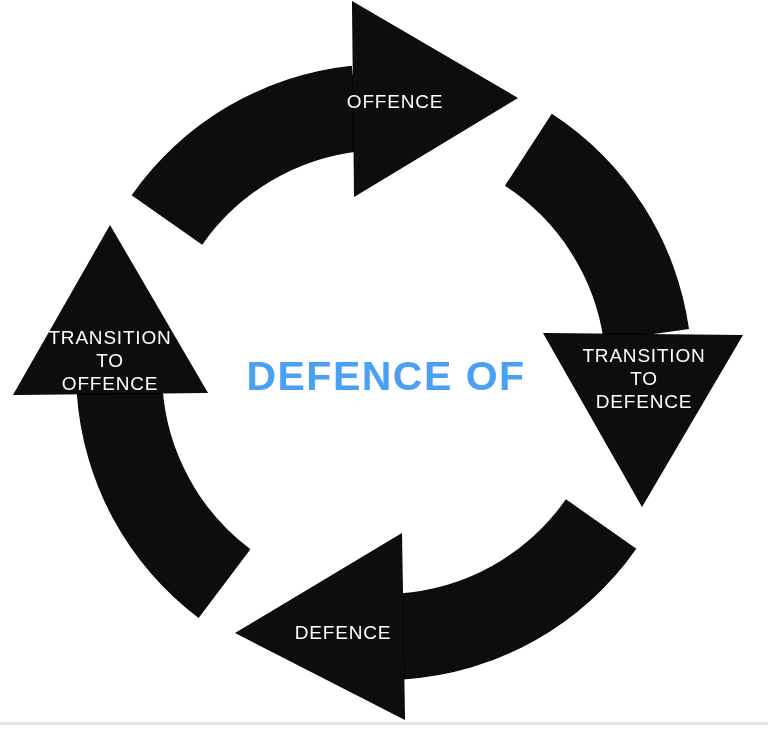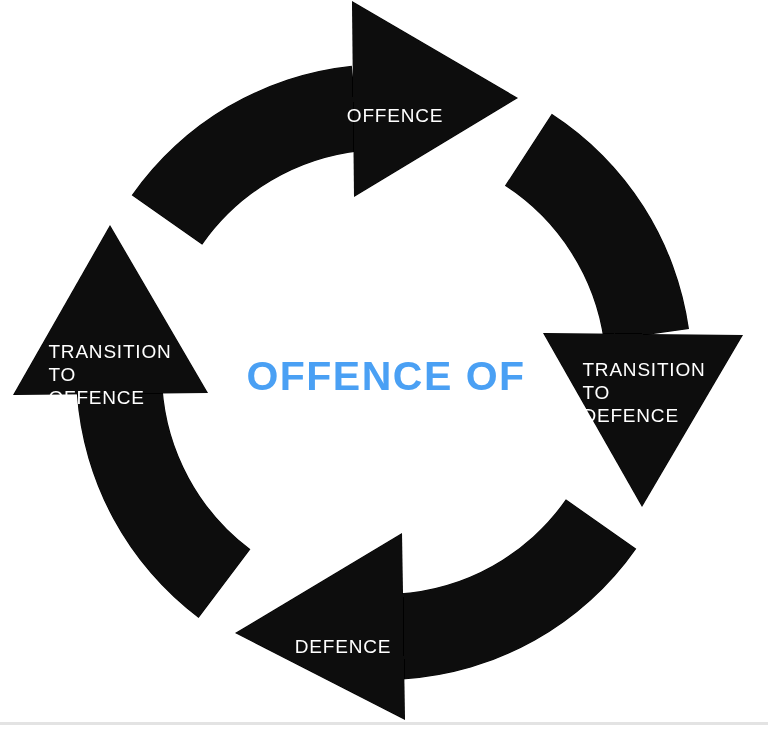--- a/index.html
+++ b/index.html
@@ -18,23 +18,22 @@
     display: block;
   }
   .stage-label {
     position: absolute;
     transform: translate(-50%, -50%);
     color: #ffffff;
     font-size: 19px;
     font-weight: 400;
     letter-spacing: 0.8px;
     line-height: 23px;
-    text-align: left;
+    text-align: center;
     white-space: nowrap;
-    margin-top: 14px;
   }
   .stage-label span { display: block; }
   #center-title {
     position: absolute;
     left: 386px; top: 376px;
     transform: translate(-50%, -50%);
     color: #4aa0f4;
     font-size: 41px;
     font-weight: 700;
     letter-spacing: 1.5px;
@@ -92,18 +91,18 @@
     <span>DEFENCE</span>
   </div>
 
   <div class="stage-label" style="left:110px; top:360px;">
     <span>TRANSITION</span>
     <span>TO</span>
     <span>OFFENCE</span>
   </div>
 
   <div id="center-title">
-    <span>OFFENCE OF</span>
+    <span>DEFENCE OF</span>
   </div>
 
   <div id="bottom-edge-line"></div>
 
 </div>
 
 </body></html>

